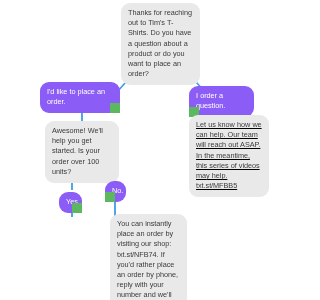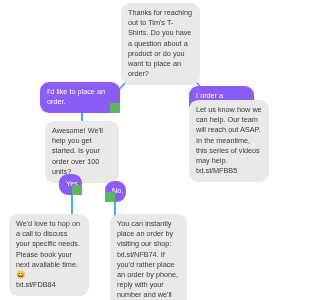--- a/index.html
+++ b/index.html
@@ -91,22 +91,22 @@
   .emoji {
     font-size: 7.6px;
     line-height: 7.6px;
   }
 
   
   #n-root      { left: 121px; top: 3px;   width: 79px; }
   #n-order     { left: 40px;  top: 82px;  width: 80px; }
   #n-question  { left: 189px; top: 86px;  width: 65px; }
   #n-awesome   { left: 45px;  top: 121px; width: 74px; }
-  #n-letusknow { left: 189px; top: 100px; width: 80px; }
-  #n-yes       { left: 59px;  top: 174px; width: 23px; }
+  #n-letusknow { left: 189px; top: 115px; width: 80px; text-decoration: underline; }
+  #n-yes       { left: 59px;  top: 192px; width: 23px; }
   #n-no        { left: 105px; top: 181px; width: 21px; border-radius: 9px; }
   #n-call      { left: 9px;   top: 214px; width: 80px; }
   #n-shop      { left: 110px; top: 214px; width: 77px; }
 </style>
 </head>
 <body>
 
 <div id="flow">
 
   <svg id="connectors" viewBox="0 0 281 300" width="281" height="300" xmlns="http://www.w3.org/2000/svg">
@@ -167,26 +167,20 @@
     </div>
   </div>
 
   <div class="node" id="n-no">
     <div class="bubble user">
       <span>No.</span>
       <span class="tail tail-left"></span>
     </div>
   </div>
 
-  <div class="node" id="n-call">
-    <div class="bubble bot">
-      <span>We'd love to hop on a call to discuss your specific needs. Please book your next available time. </span><span class="emoji">😀</span><br>
-      <span>txt.st/FDB84</span>
-    </div>
-  </div>
 
   <div class="node" id="n-shop">
     <div class="bubble bot">
       <span>You can instantly place an order by visiting our shop: txt.st/NFB74. If you'd rather place an order by phone, reply with your number and we'll give you a call ASAP!</span>
     </div>
   </div>
 
 </div>
 
 </body></html>

